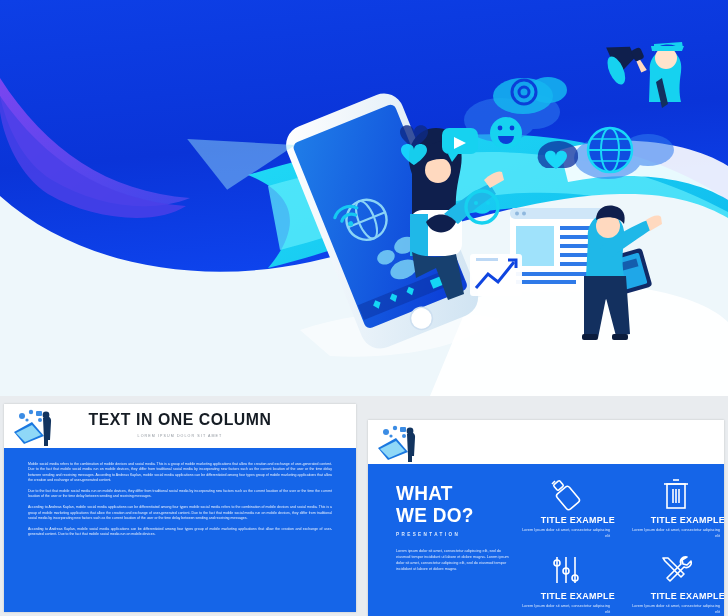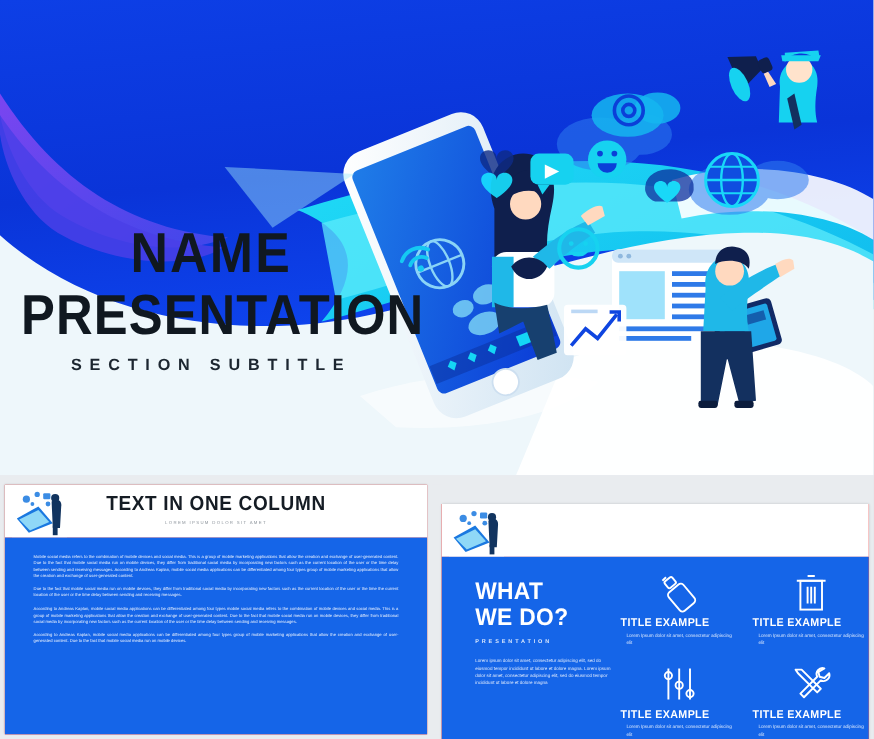--- a/index.html
+++ b/index.html
@@ -59,21 +59,21 @@
   .wd-left{position:absolute;left:28px;top:18px;width:116px;}
   .wd-h{
     font-family:"Liberation Sans Narrow","Liberation Sans",sans-serif;
     font-weight:700;font-size:20px;line-height:22px;color:#ffffff;letter-spacing:.3px;
     transform:scaleX(.95);transform-origin:left;
   }
   .wd-tag{margin-top:6px;font-size:4.6px;letter-spacing:2.4px;color:#dce9fd;font-weight:700;}
   .wd-p{margin-top:11px;color:#dfeafd;font-size:3.8px;line-height:6px;}
 
   .cards{position:absolute;left:146px;top:12px;right:6px;height:150px;}
-  .card{position:absolute;width:104px;text-align:left;}
+  .card{position:absolute;width:104px;text-align:right;}
   .c1{left:0;top:0;} .c2{left:110px;top:0;}
   .c3{left:0;top:76px;} .c4{left:110px;top:76px;}
   .card-ico{height:36px;display:flex;align-items:center;justify-content:center;}
   .card-t{
     font-family:"Liberation Sans Narrow","Liberation Sans",sans-serif;
     font-weight:700;font-size:9.5px;letter-spacing:.3px;color:#ffffff;margin-top:2px;
     transform:scaleX(.94);
   }
   .card-d{font-size:3.9px;line-height:5.6px;color:#d9e7fd;margin-top:2px;padding:0 8px;}
   .sep{position:absolute;left:360px;top:404px;width:8px;height:208px;background:#e9ecef;}
@@ -280,25 +280,20 @@
         <path d="M-2,-8 l6,26 -6,4 -6,-26 z" fill="#13305f"></path>
         <g transform="translate(-30,-30) rotate(-24)">
           <path d="M0,-10 l-22,-9 v30 l22,-9 z" fill="#0f1f4d"></path>
           <ellipse cx="-22" cy="6" rx="7" ry="15" fill="#16d2f0"></ellipse>
           <rect x="-1" y="-6" width="10" height="12" rx="3" fill="#0f1f4d"></rect>
           <path d="M4,6 l2,12 -6,0 0,-12 z" fill="#ffd9bf"></path>
         </g>
       </g>
     </svg>
 
-    <div class="hero-title-wrap">
-      <div class="t-name">NAME</div>
-      <div class="t-pres">PRESENTATION</div>
-      <div class="t-sub">SECTION SUBTITLE</div>
-    </div>
   </div>
 
   <div class="strip"></div>
   <div class="sep"></div>
 
   <div class="panel panel-l">
     <div class="panel-head">
       <svg class="panel-thumb" viewBox="0 0 46 42">
         <rect x="0" y="0" width="46" height="42" fill="#ffffff"></rect>
         <path d="M4,26 L22,16 L34,30 L14,38 Z" fill="#1a78e0"></path>

